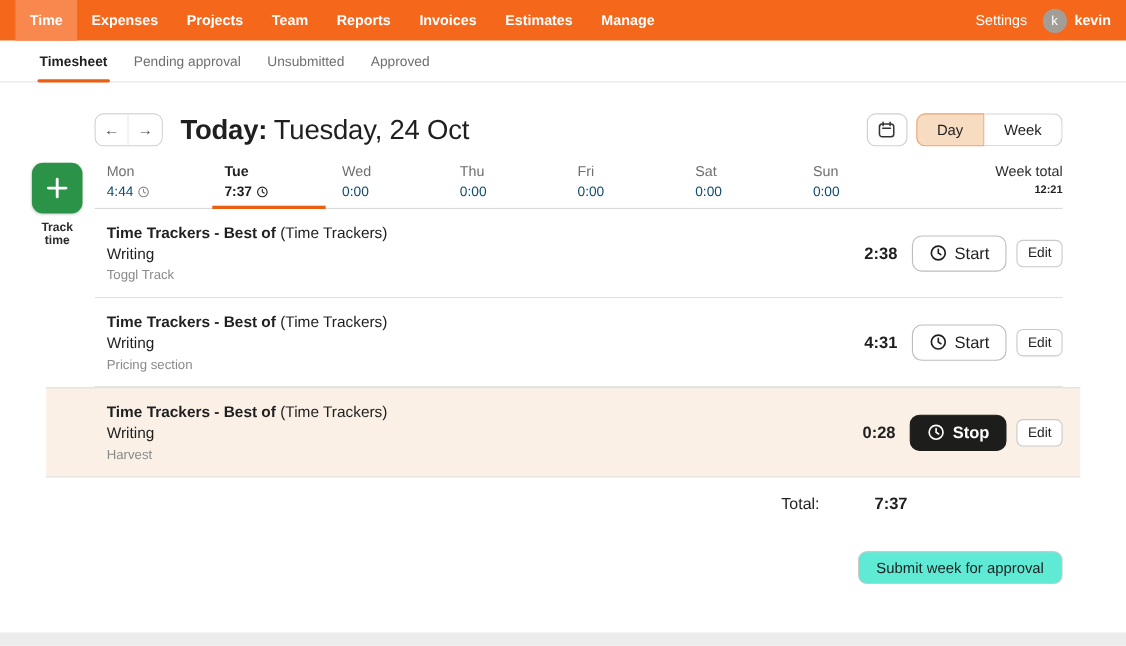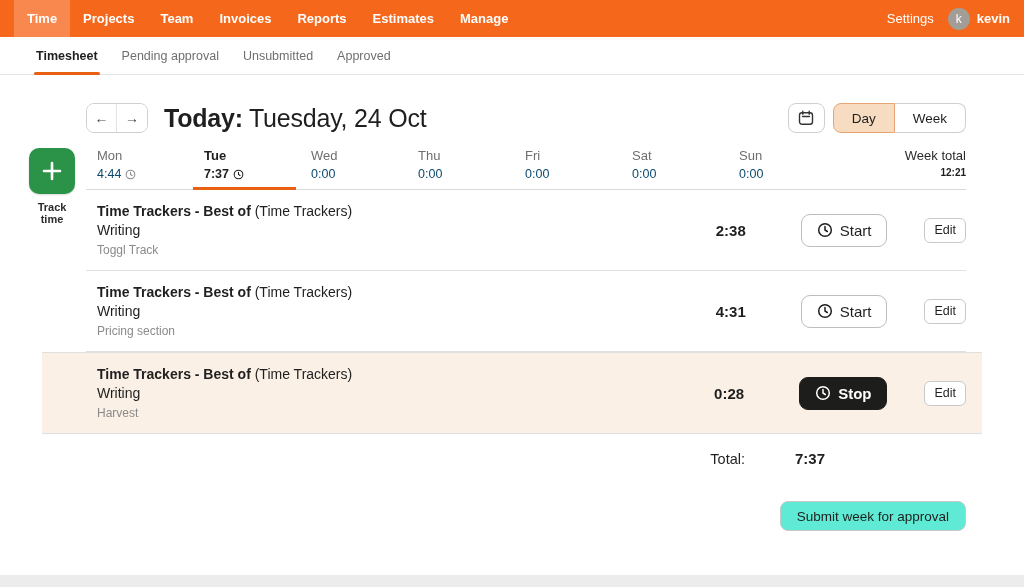--- a/index.html
+++ b/index.html
@@ -65,23 +65,23 @@
 
   
   .entry { display:flex; align-items:center; padding:13px 0; border-bottom:1px solid #e0e0e0; min-height:75px; }
   .entry.running { background:#faf0e6; margin-left:-44px; margin-right:-16px; padding-left:44px; padding-right:16px; border-top:1px solid #e0e0e0; }
   .e-info { padding-left:11px; }
   .e-title { font-size:14px; }
   .e-project { font-weight:700; }
   .e-client { font-weight:400; }
   .e-task { font-size:14px; margin-top:3px; }
   .e-note { font-size:12px; color:#8a8a8a; margin-top:5px; }
-  .e-right { margin-left:auto; display:flex; align-items:center;gap:28px; }
+  .e-right { margin-left:auto; display:flex; align-items:center; }
   .e-time { font-size:15px; font-weight:700; width:52px; text-align:right; }
-  .timer-btn { margin-left:27px; height:33px; padding:0 15px; border-radius:9px; border:1px solid #bdbdbd;
+  .timer-btn { margin-left:13px; height:33px; padding:0 15px; border-radius:9px; border:1px solid #bdbdbd;
     background:#fff; font-size:15px; color:#1f1f1f; display:flex; align-items:center; gap:7px; cursor:pointer;
     font-family:"Liberation Sans", sans-serif; }
   .timer-btn.stop { background:#1d1d1b; border-color:#1d1d1b; color:#fff; font-weight:700; }
   .edit-btn { margin-left:9px; height:25px; padding:0 9px; border-radius:6px; border:1px solid #c9c9c9;
     background:#fff; font-size:12.5px; color:#1f1f1f; cursor:pointer; font-family:"Liberation Sans", sans-serif; }
 
   
   .total-row { display:flex; justify-content:flex-end; align-items:flex-end; padding:16px 141px 16px 0; }
   .total-label { font-size:14.5px; color:#1f1f1f; margin-right:28px; }
   .total-value { font-size:15px; font-weight:700; min-width:52px; text-align:right; }
@@ -91,24 +91,25 @@
 
   .footer-strip { position:fixed; left:0; bottom:0; width:1024px; height:12px; background:#ececec; }
   svg { display:block; }
 </style>
 </head>
 <body>
 
 <header class="topbar">
   <nav class="topbar-left" id="topnav-items">
       <div class="nav-item active">Time</div>
+      <div class="nav-item">Expenses</div>
       <div class="nav-item">Projects</div>
       <div class="nav-item">Team</div>
+      <div class="nav-item">Reports</div>
       <div class="nav-item">Invoices</div>
-      <div class="nav-item">Reports</div>
       <div class="nav-item">Estimates</div>
       <div class="nav-item">Manage</div>
     </nav>
   <div class="topbar-right">
     <span class="settings-link">Settings</span>
     <span class="user-chip">
       <span class="avatar">k</span>
       <span class="username">kevin</span>
     </span>
   </div>

